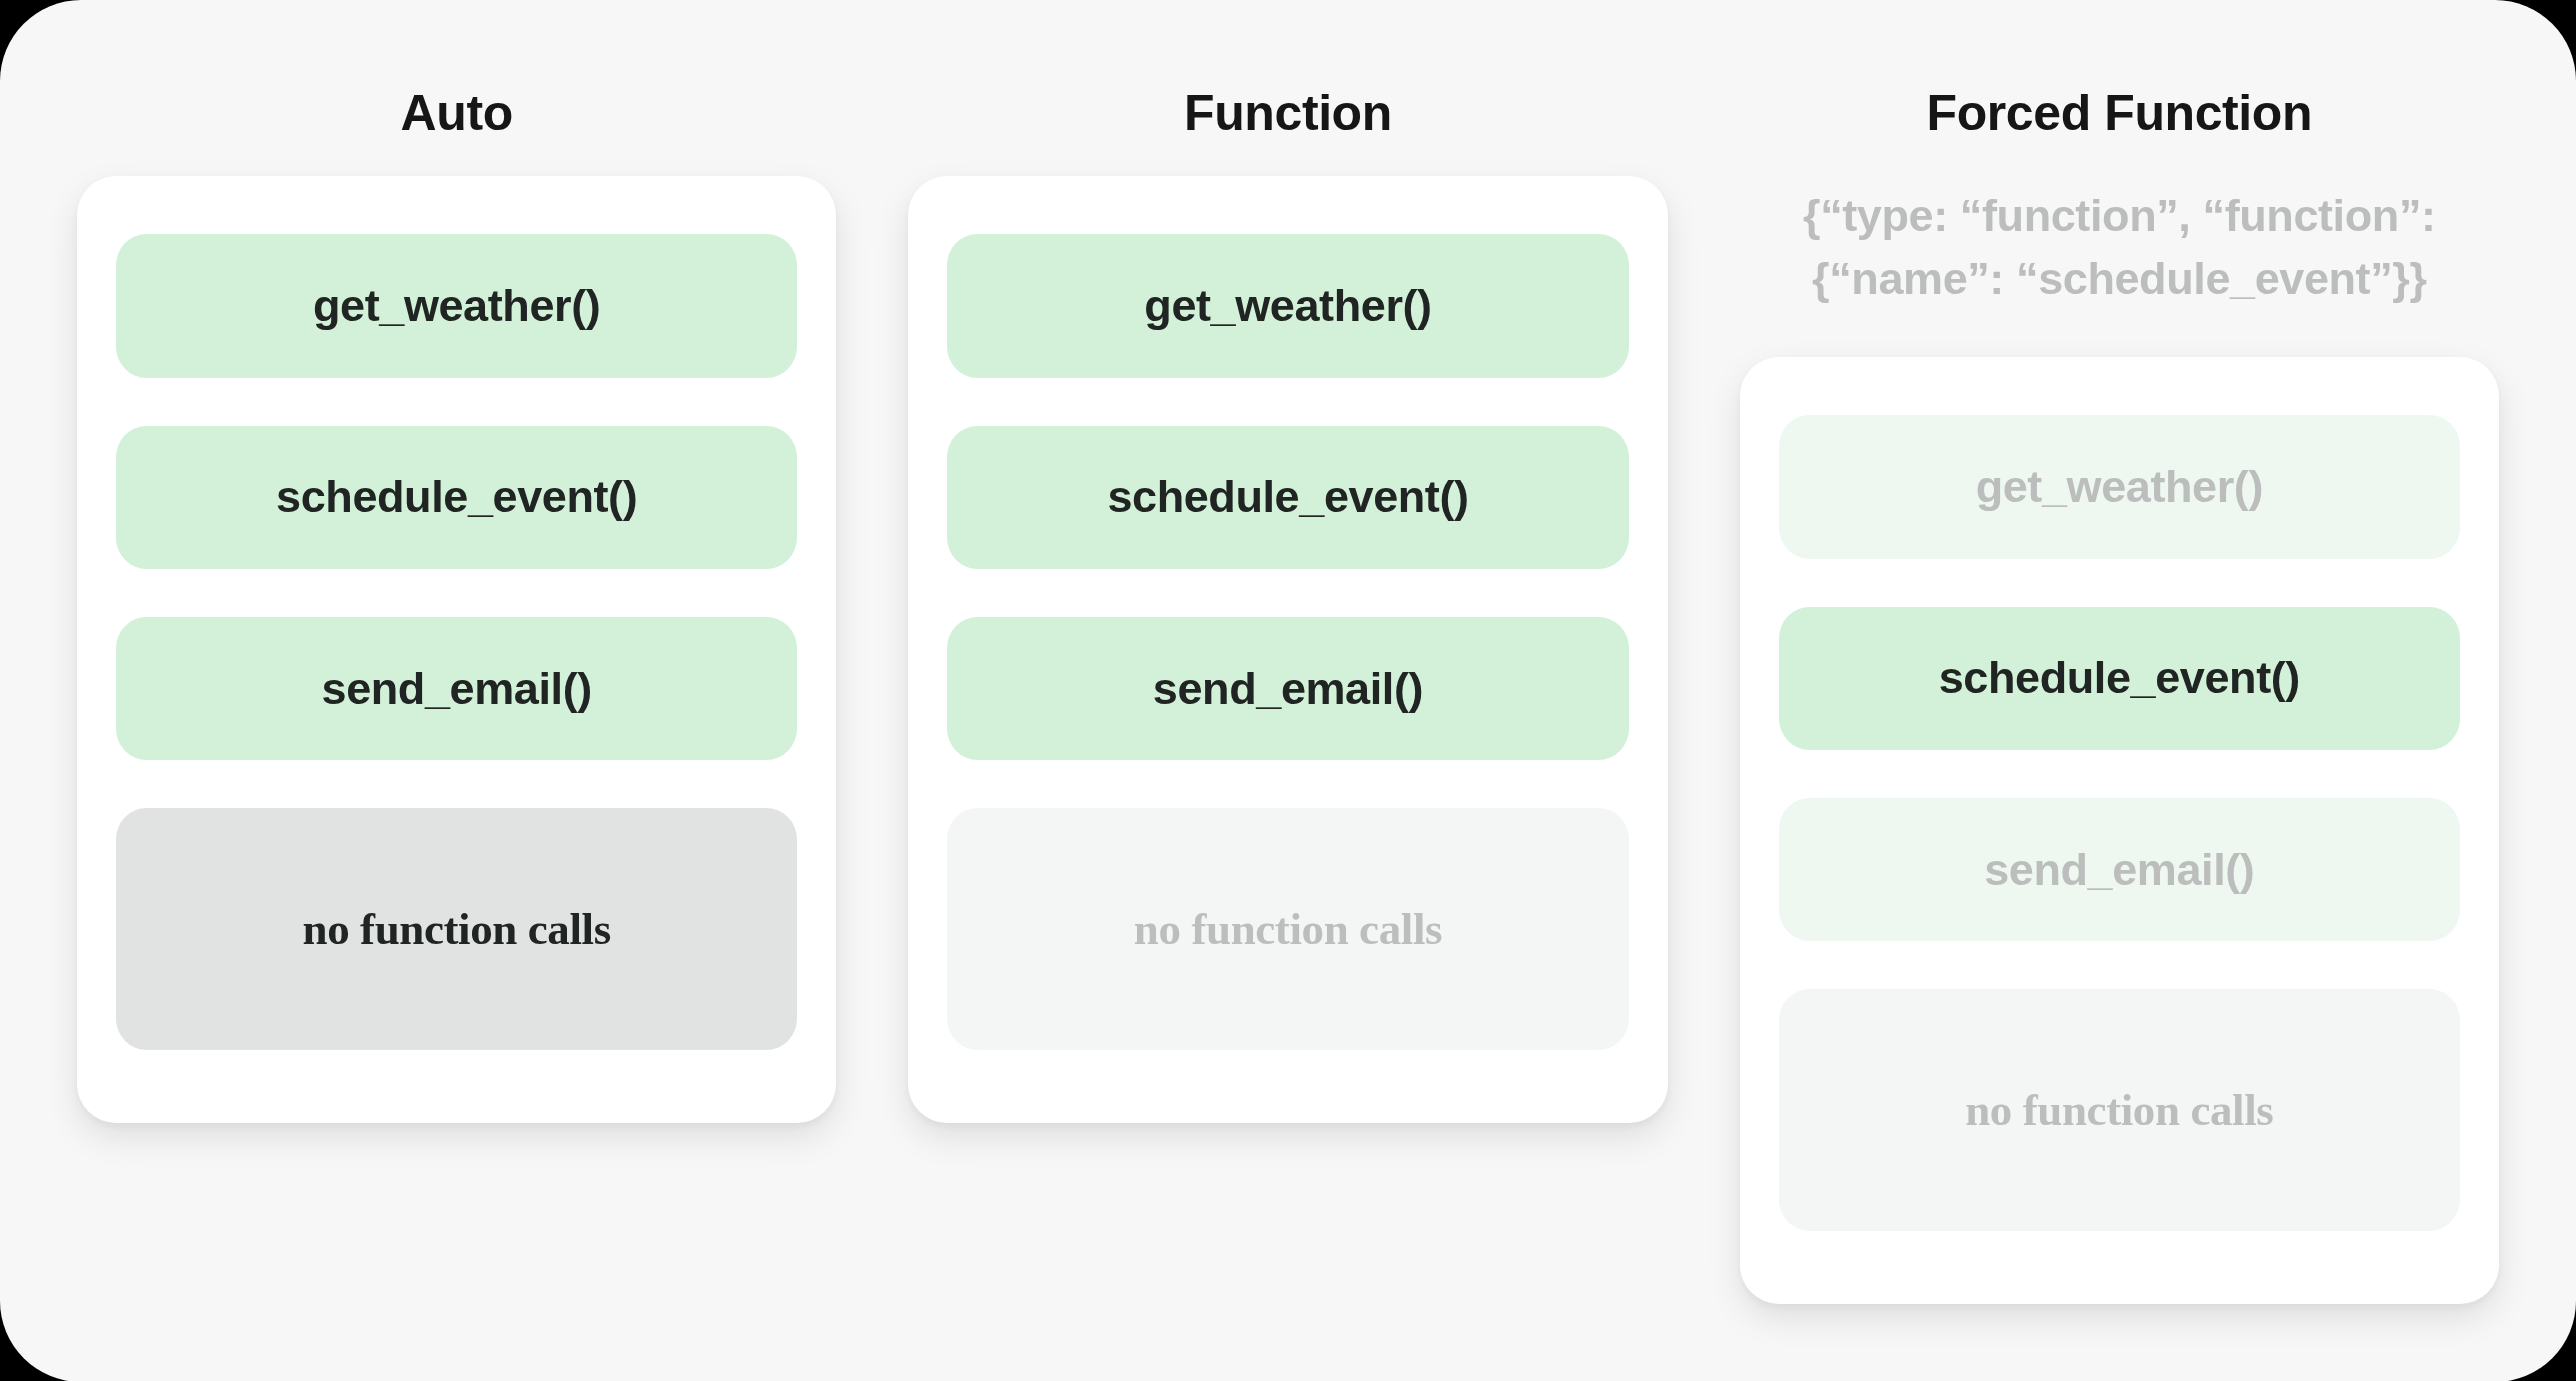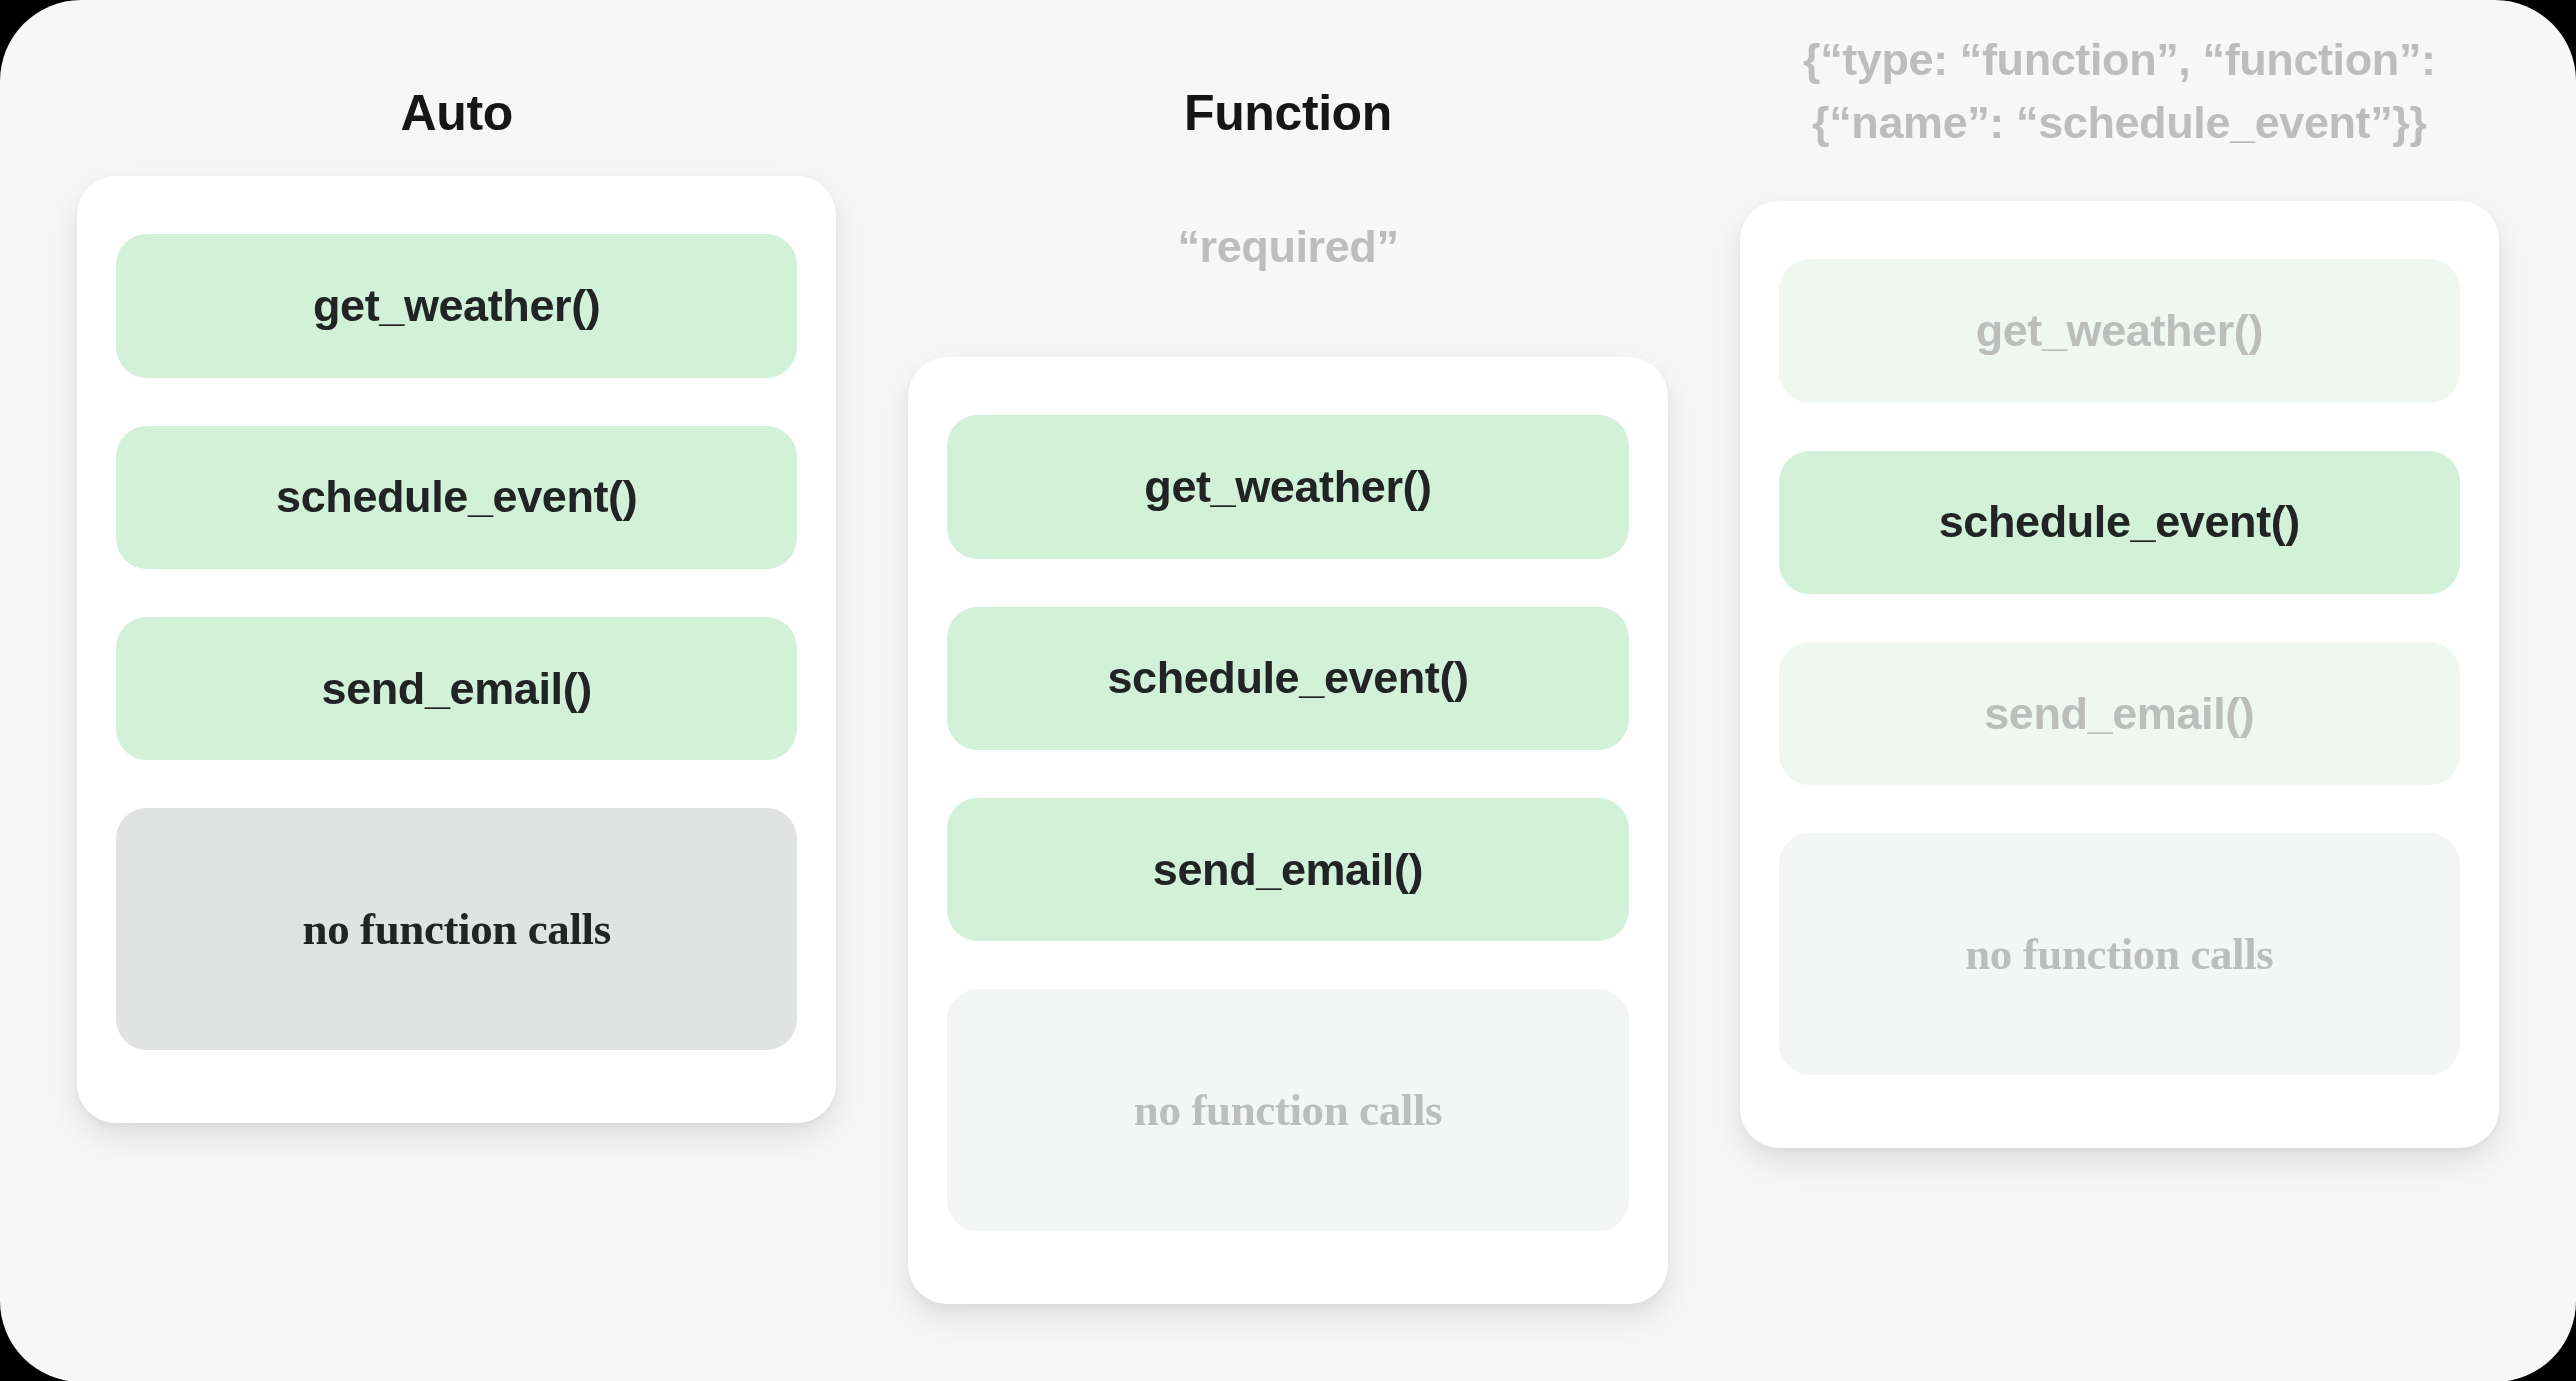--- a/index.html
+++ b/index.html
@@ -96,32 +96,30 @@
     <div class="card">
       <div class="pill green">get_weather()</div>
       <div class="pill green">schedule_event()</div>
       <div class="pill green">send_email()</div>
       <div class="pill gray tall">no function calls</div>
     </div>
   </div>
 
   <div class="column">
     <div class="col-title">Function</div>
-    <div class="col-subtitle">
-      <span>“required”</span>
-    </div>
     <div class="card">
       <div class="pill green">get_weather()</div>
       <div class="pill green">schedule_event()</div>
       <div class="pill green">send_email()</div>
       <div class="pill gray dim tall">no function calls</div>
     </div>
   </div>
 
   <div class="column">
+    <div class="col-title">Forced Function</div>
     <div class="col-subtitle">
       <span>{“type: “function”, “function”:</span>
       <span>{“name”: “schedule_event”}}</span>
     </div>
     <div class="card">
       <div class="pill green dim">get_weather()</div>
       <div class="pill green">schedule_event()</div>
       <div class="pill green dim">send_email()</div>
       <div class="pill gray dim tall">no function calls</div>
     </div>

